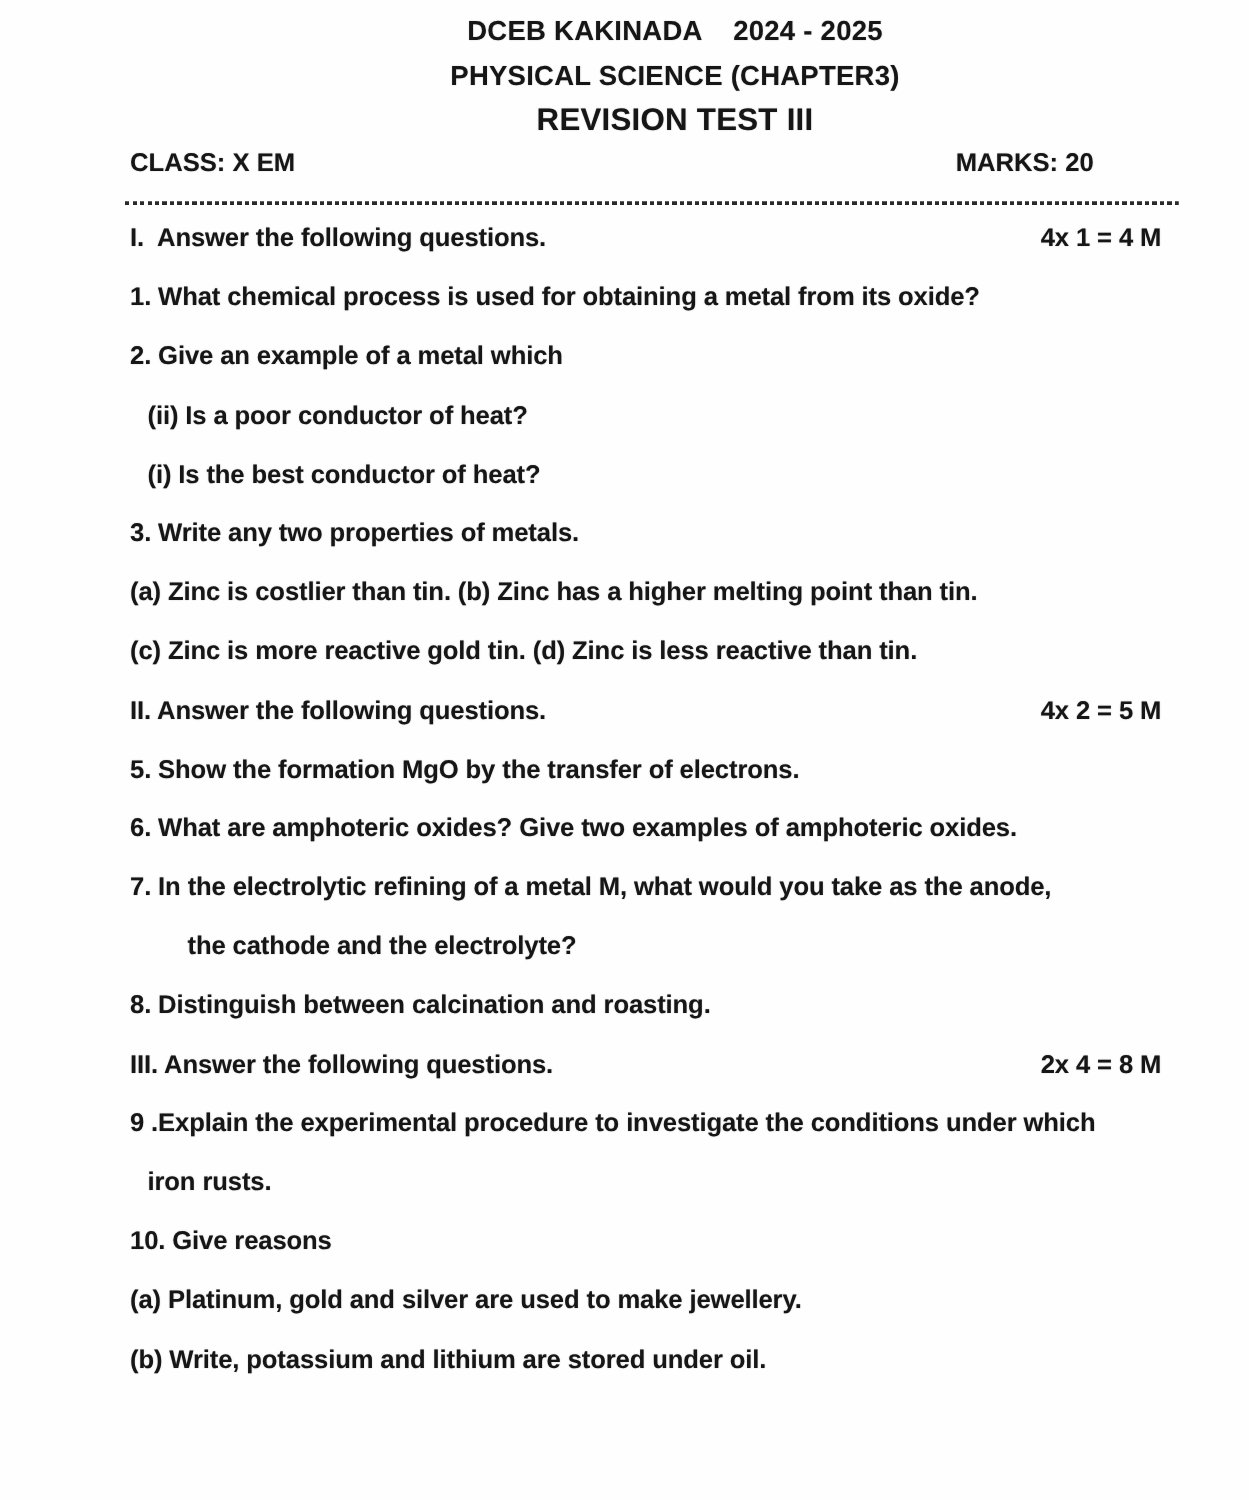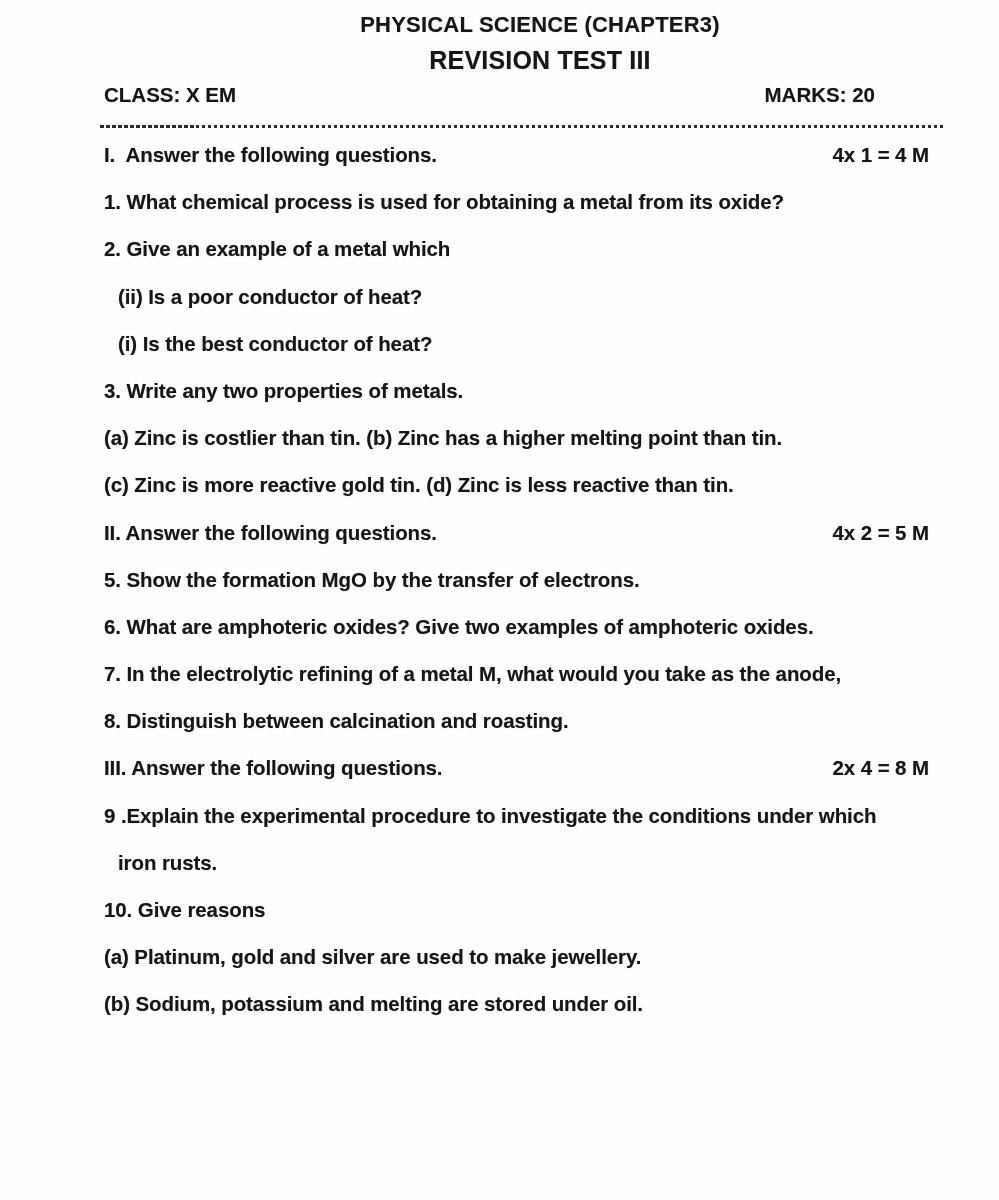--- a/index.html
+++ b/index.html
@@ -68,20 +68,21 @@
     flex: none;
   }
   .ind1 { padding-left: 118px; }
   .ind2 { padding-left: 150px; }
 </style>
 </head>
 <body>
 
 <div class="page">
   <div class="header">
+    <div class="t1">DCEB KAKINADA    2024 - 2025</div>
     <div class="t1">PHYSICAL SCIENCE (CHAPTER3)</div>
     <div class="t3">REVISION TEST III</div>
   </div>
   <div class="meta">
     <span>CLASS: X EM</span>
     <span>MARKS: 20</span>
   </div>
   <div class="rule"></div>
   <div class="body" id="lines">
       <div class="line ind0">
@@ -115,36 +116,39 @@
       </div>
       <div class="line ind0">
         <span class="txt">5. Show the formation MgO by the transfer of electrons.</span>
       </div>
       <div class="line ind0">
         <span class="txt">6. What are amphoteric oxides? Give two examples of amphoteric oxides.</span>
       </div>
       <div class="line ind0">
         <span class="txt">7. In the electrolytic refining of a metal M, what would you take as the anode,</span>
       </div>
+      <div class="line ind2">
+        <span class="txt">the cathode and the electrolyte?</span>
+      </div>
       <div class="line ind0">
         <span class="txt">8. Distinguish between calcination and roasting.</span>
       </div>
       <div class="line ind0">
         <span class="txt">III. Answer the following questions.</span>
         <span class="right">2x 4 = 8 M</span>
       </div>
       <div class="line ind0">
         <span class="txt">9 .Explain the experimental procedure to investigate the conditions under which</span>
       </div>
       <div class="line ind1">
         <span class="txt">iron rusts.</span>
       </div>
       <div class="line ind0">
         <span class="txt">10. Give reasons</span>
       </div>
       <div class="line ind0">
         <span class="txt">(a) Platinum, gold and silver are used to make jewellery.</span>
       </div>
       <div class="line ind0">
-        <span class="txt">(b) Sodium, potassium and melting are stored under oil.</span>
+        <span class="txt">(b) Write, potassium and lithium are stored under oil.</span>
       </div>
     </div>
 </div>
 
 </body></html>

